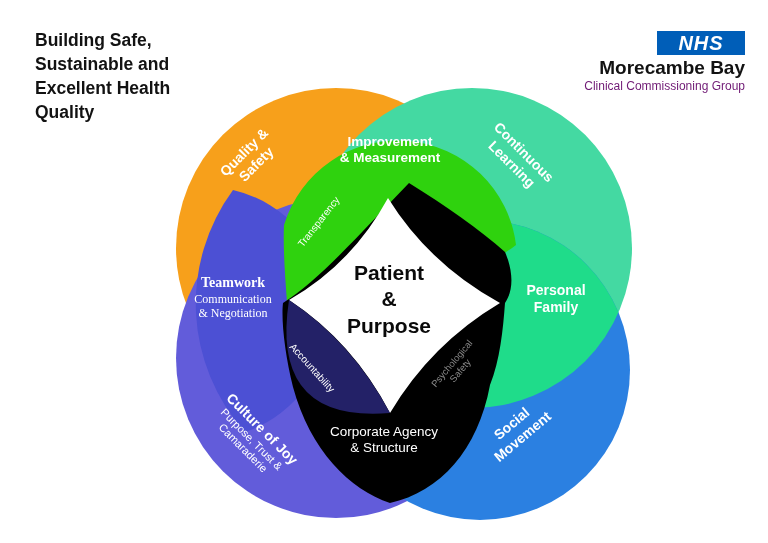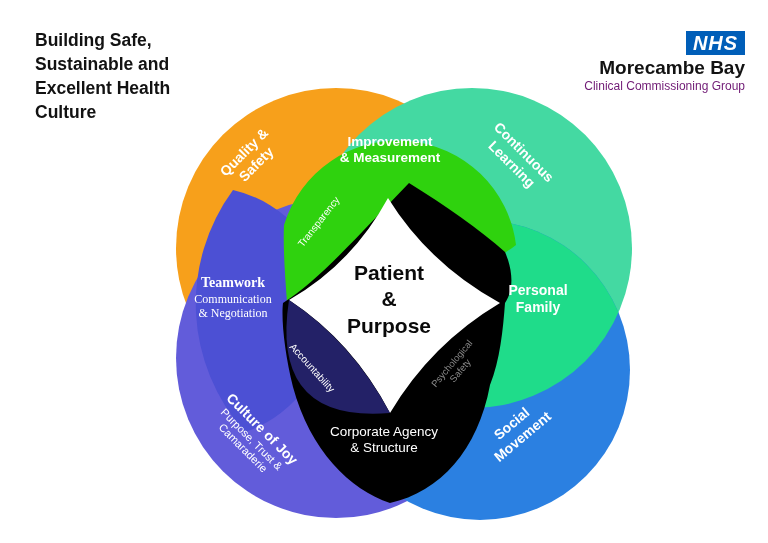--- a/index.html
+++ b/index.html
@@ -9,21 +9,21 @@
   }
   svg.venn{position:absolute;left:0;top:0;}
   
   .title{
     position:absolute;left:35px;top:28px;width:240px;
     font-size:17.5px;font-weight:bold;color:#121212;line-height:24px;letter-spacing:0;
   }
   .title div{display:block;}
   .nhs-block{position:absolute;right:23px;top:31px;width:200px;text-align:right;}
   .nhs-box{
-    display:inline-block;background:#005EB8;color:#fff;width:59px;height:24px;
+    display:inline-block;background:#005EB8;color:#fff;width:88px;height:24px;
     font-style:italic;font-weight:bold;font-size:20px;line-height:24px;text-align:center;
     letter-spacing:1px;
   }
   .nhs-org{font-size:19px;font-weight:bold;color:#121212;margin-top:3px;line-height:20px;}
   .nhs-sub{font-size:12px;font-weight:normal;color:#701a75;margin-top:1px;line-height:14px;}
   
   .lbl{
     position:absolute;text-align:center;color:#ffffff;line-height:1.18;white-space:nowrap;
     transform:translate(-50%,-50%) rotate(var(--r,0deg));
   }
@@ -64,21 +64,21 @@
 
     <path d="M388,198 Q429,264 500,303 Q431,344 390,413 Q353,342 289,300 Q352,264 388,198 Z" fill="#FFFFFF"></path>
 
     <path d="M289,300 Q352,342 390,413 Q270,423 289,300 Z" fill="#232167"></path>
   </svg>
 
   <div class="title">
     <div>Building Safe,</div>
     <div>Sustainable and</div>
     <div>Excellent Health</div>
-    <div>Culture</div>
+    <div>Quality</div>
   </div>
 
   <div class="nhs-block">
     <div class="nhs-box">NHS</div>
     <div class="nhs-org">Morecambe Bay</div>
     <div class="nhs-sub">Clinical Commissioning Group</div>
   </div>
 
   <div class="lbl b s14" style="left:250px;top:158px;--r:-45deg;">
     <span>Quality &amp;</span>
@@ -94,21 +94,21 @@
     <span>Continuous</span>
     <span>Learning</span>
   </div>
 
   <div class="lbl s12" style="left:233px;top:297px;">
     <span class="b s14">Teamwork</span>
     <span>Communication</span>
     <span>&amp; Negotiation</span>
   </div>
 
-  <div class="lbl b s14" style="left:538px;top:299px;">
+  <div class="lbl b s14" style="left:556px;top:299px;">
     <span>Personal</span>
     <span>Family</span>
   </div>
 
   <div class="lbl center-lbl" style="left:389px;top:299px;">
     <span>Patient</span>
     <span>&amp;</span>
     <span>Purpose</span>
   </div>
 

